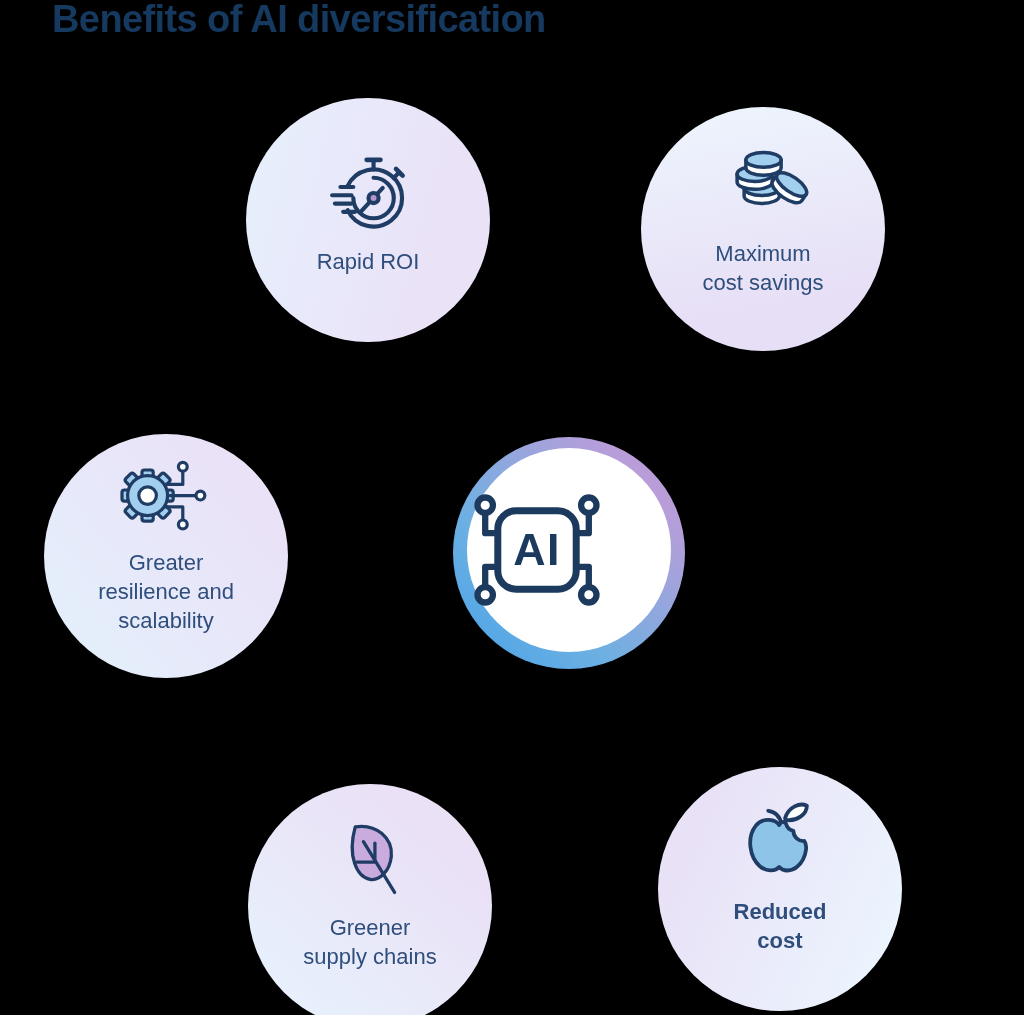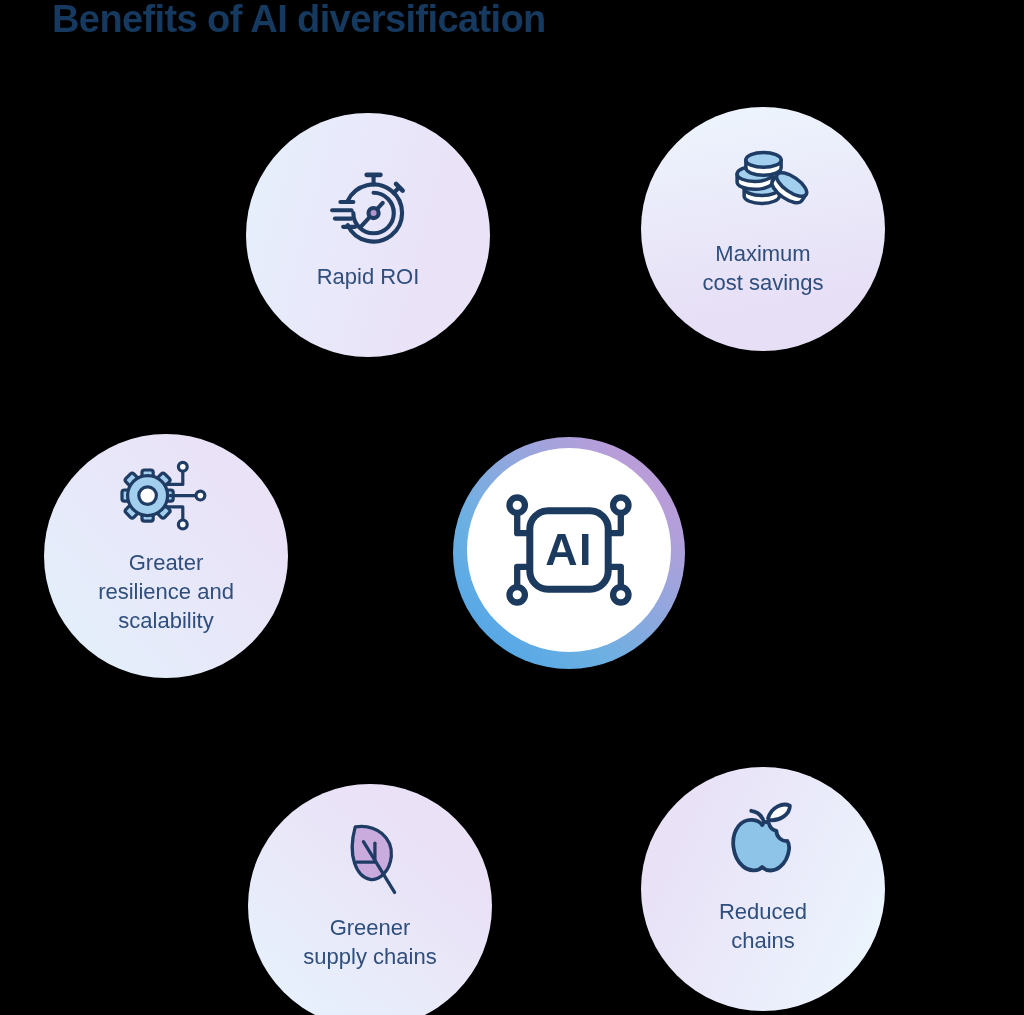--- a/index.html
+++ b/index.html
@@ -16,35 +16,35 @@
   }
   .bubble {
     position:absolute; width:244px; height:244px; border-radius:50%;
     display:flex; align-items:center; justify-content:center; text-align:center;
   }
   .bubble-content {
     display:flex; flex-direction:column; align-items:center; gap:14px;
     transform:translateY(-12px);
   }
   .label { font-size:22px; line-height:29px; color:#2f4e7c; }
-  .b1 { left:202px; top:113px; background:linear-gradient(105deg,#e6effc 5%,#eae3f8 70%); }
+  .b1 { left:202px; top:98px; background:linear-gradient(105deg,#e6effc 5%,#eae3f8 70%); }
   .b2 { left:597px; top:107px; background:linear-gradient(170deg,#edf4fd 5%,#e7dff6 78%); }
   .b3 { left:0px;   top:434px; background:linear-gradient(50deg,#e4eefb 15%,#eae2f7 80%); }
   .b4 { left:781px; top:434px; background:linear-gradient(230deg,#ebf3fc 10%,#e9e1f6 80%); }
   .b5 { left:204px; top:784px; background:linear-gradient(40deg,#e7f0fc 15%,#eae1f6 75%); }
-  .b6 { left:597px; top:767px; background:linear-gradient(115deg,#e9e2f7 20%,#ebf3fd 85%); }
+  .b6 { left:614px; top:767px; background:linear-gradient(115deg,#e9e2f7 20%,#ebf3fd 85%);font-weight:bold; }
   .center-ring {
     position:absolute; left:409px; top:437px; width:232px; height:232px;
     border-radius:50%;
     background:linear-gradient(45deg,#47a2e9 0%,#6db0e2 35%,#b99dd9 82%);
   }
   .center-inner {
     position:absolute; left:14px; top:11px; width:204px; height:204px;
     border-radius:50%; background:#ffffff;
-    display:flex; align-items:center; justify-content:center;
+    display:flex; align-items:center; 
   }
   svg { display:block; }
 </style>
 </head>
 <body>
 
 <div id="canvas">
 
   <div class="title">Benefits of AI diversification</div>
 
@@ -174,18 +174,18 @@
     <div class="bubble-content">
       <span>
         <svg width="84" height="84" viewBox="0 0 100 100" fill="none" stroke="#1f3c64" stroke-width="4.5" stroke-linecap="round" stroke-linejoin="round">
           <path d="M52 30 C 50 21, 44 15, 36 14"></path>
           <path d="M56 23 C 60 9, 74 4, 82 8 C 82 18, 70 27, 57 25 Z" fill="#ffffff"></path>
           <path d="M49 31 C 45 24, 30 21, 21 32 C 10 46, 14 70, 26 80 C 33 86, 44 87, 49 81 C 54 87, 64 86, 70 81 C 76 76, 80 68, 81 60 C 81.5 56, 81 53, 79 50 A 12 12 0 0 1 66 38 A 12 12 0 0 1 57 29 C 54 26, 51 27, 49 31 Z" fill="#8ec4e8"></path>
         </svg>
       </span>
       <div class="label">
         <div>Reduced</div>
-        <div>chains</div>
+        <div>cost</div>
       </div>
     </div>
   </div>
 
 </div>
 
 </body></html>

